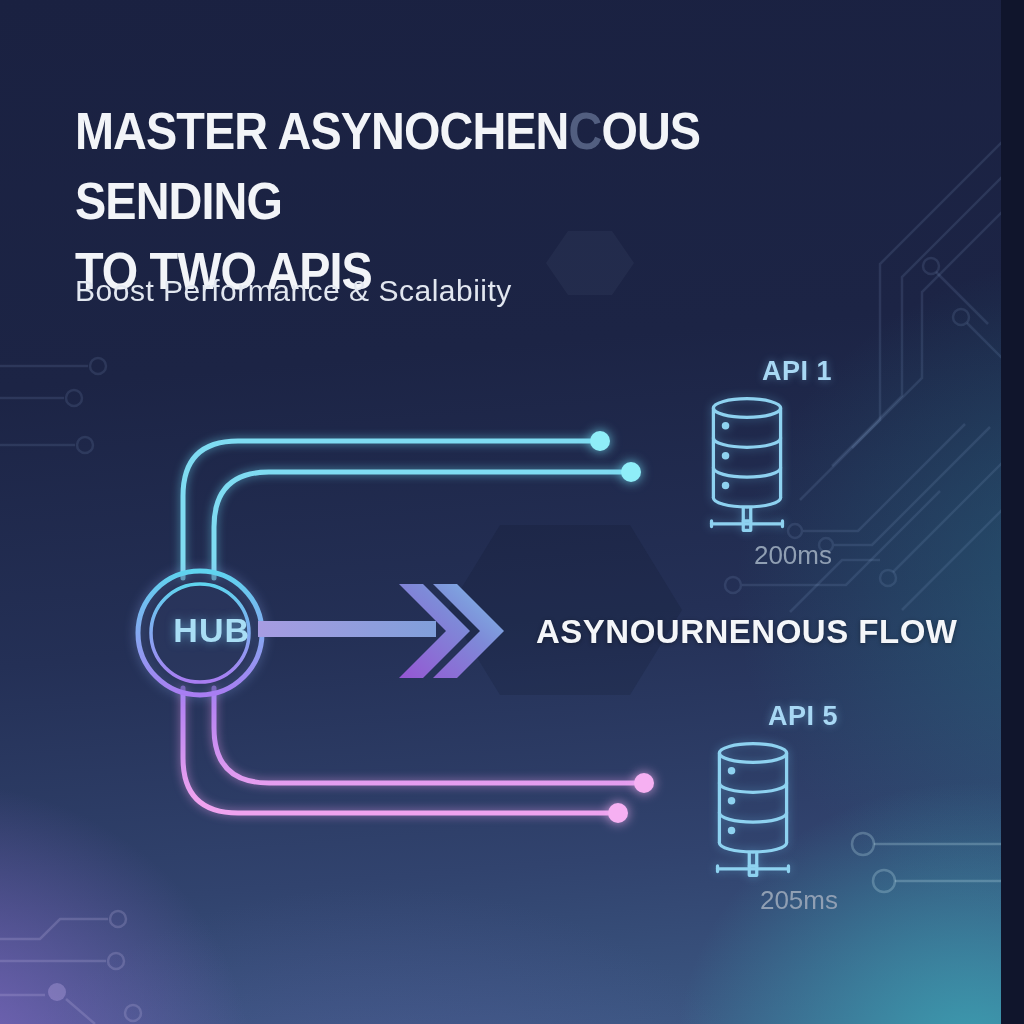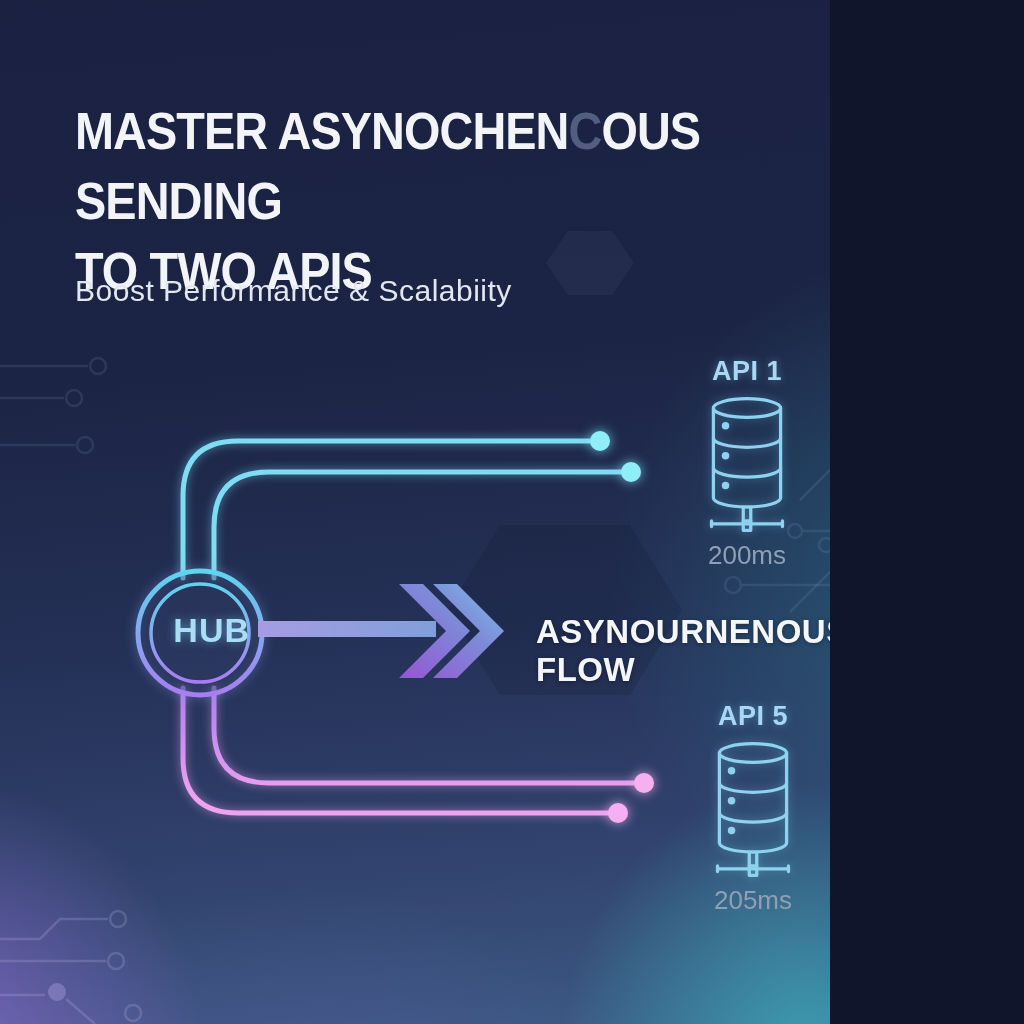--- a/index.html
+++ b/index.html
@@ -1,17 +1,17 @@
 <!DOCTYPE html>
 <html style="--title-text: #f2f4f8; --subtitle-text: #e2e7f0; --flow-text: #f4f6f9; --hub-text: #a9def5; --api-label: #a8d8f4; --latency-text: #909fb3; --line-top: #7fdcf2; --line-bottom: #efa3ef; --dot-top: #8feef8; --dot-bottom: #f6b0f2; --hub-ring-top: #5fd4ef; --hub-ring-bottom: #a97df2; --arrow-purple: #9655d2; --arrow-mid: #7e8ad8; --arrow-blue: #7fc9ea; --bar-left: #a79ce2; --bar-right: #7f9fda; --server-outline: #8ed2f0;"><head>
 <meta charset="utf-8">
 <style>
   html,body{margin:0;padding:0;background:#10152c;}
   .canvas{
-    position:relative;width:830px;height:1024px;overflow:hidden;
+    position:relative;width:1001px;height:1024px;overflow:hidden;
     font-family:"Liberation Sans", sans-serif;
     background:
       radial-gradient(42% 38% at 97% 103%, rgba(60,160,178,0.95) 0%, rgba(60,160,178,0) 70%),
       radial-gradient(55% 48% at 112% 58%, rgba(42,122,142,0.50) 0%, rgba(42,122,142,0) 70%),
       radial-gradient(46% 42% at -6% 105%, rgba(132,104,198,0.90) 0%, rgba(132,104,198,0) 68%),
       radial-gradient(60% 42% at 38% 116%, rgba(90,94,162,0.55) 0%, rgba(90,94,162,0) 70%),
       linear-gradient(175deg,#1a2141 0%,#1c2445 35%,#243056 60%,#31436e 82%,#3d5a85 100%);
   }
   svg{position:absolute;left:0;top:0;}
   .abs{position:absolute;}
@@ -31,21 +31,21 @@
   .hub-label{
     left:150px;top:611px;width:100px;text-align:right;
     font-size:34px;font-weight:bold;color:var(--hub-text);letter-spacing:1px;
     text-shadow:0 0 10px rgba(120,205,245,0.55);
   }
   .flow-label{
     left:536px;top:613px;font-size:33px;font-weight:bold;
     color:var(--flow-text);letter-spacing:0.5px;
     text-shadow:0 1px 4px rgba(0,0,0,0.35);
   }
-  .api-block{width:170px;text-align:center;}
+  .api-block{width:170px;text-align:right;}
   .api-block .api-name{
     font-size:27px;font-weight:bold;color:var(--api-label);
     letter-spacing:0.5px;text-shadow:0 0 8px rgba(130,200,240,0.45);
   }
   .api-block .latency{font-size:26px;color:var(--latency-text);margin-top:5px;}
   .api1{left:662px;top:356px;}
   .api2{left:668px;top:701px;}
   .server-icon{width:112px;height:140px;margin:8px auto 2px auto;display:block;
     position:static;filter:drop-shadow(0 0 5px rgba(110,195,235,0.45));}
 

